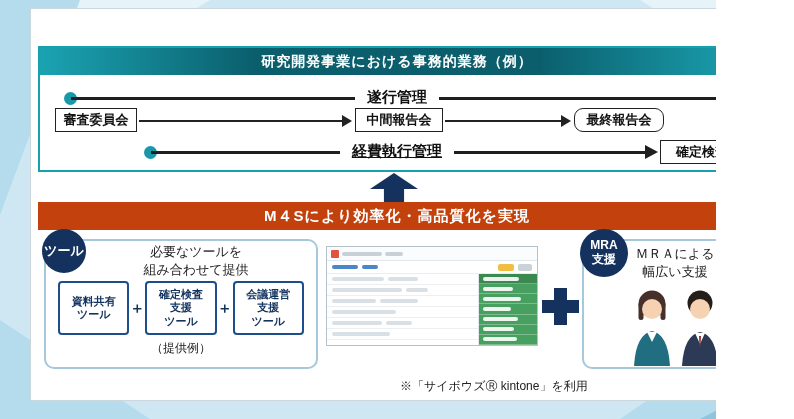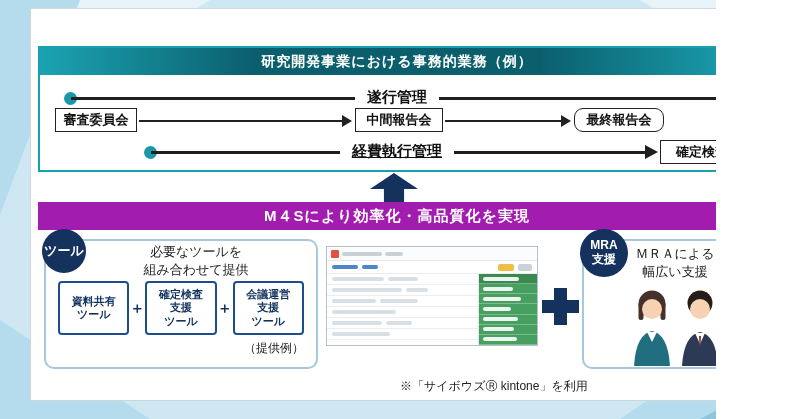--- a/index.html
+++ b/index.html
@@ -38,41 +38,41 @@
   .marrow { position:absolute; height:12px; }
   .mline  { position:absolute; left:0; right:9px; top:5px; height:2px; background:#222; }
   .mhead  { position:absolute; right:0; top:0; width:0; height:0; border-top:6px solid transparent;
             border-bottom:6px solid transparent; border-left:10px solid #222; }
 
   
   .up-arrow { position:absolute; left:370px; top:173px; width:48px; height:29px; background:#15325f; z-index:2;
               clip-path:polygon(50% 0, 100% 55%, 71% 55%, 71% 100%, 29% 100%, 29% 55%, 0 55%); }
 
   
-  .m4s-header { position:absolute; left:38px; top:202px; width:718px; height:28px; background:#a21caf;
+  .m4s-header { position:absolute; left:38px; top:202px; width:718px; height:28px; background:#c2410c;
               color:#fff; font-weight:bold; font-size:15px; text-align:center; line-height:28px; z-index:2; letter-spacing:1px; }
   .group { position:absolute; border:2px solid #a5c8dc; border-radius:10px; background:#fff; z-index:2; }
   .tools-group { left:44px; top:239px; width:274px; height:130px; }
   .mra-group   { left:582px; top:239px; width:170px; height:130px; }
   .badge { position:absolute; background:#15325f; color:#fff; border-radius:50%; z-index:3;
            display:flex; flex-direction:column; align-items:center; justify-content:center;
            font-weight:bold; text-align:center; }
   .tools-badge { left:42px; top:229px; width:44px; height:44px; font-size:13px; }
   .mra-badge   { left:580px; top:229px; width:48px; height:48px; font-size:12px; line-height:1.15; }
   .multiline { white-space:pre-line; }
   .tools-desc { position:absolute; left:96px; top:243px; width:200px; text-align:center;
                 font-size:13px; color:#222; line-height:1.35; z-index:3; }
   .tool-row { position:absolute; left:58px; top:281px; width:246px; height:54px;
               display:flex; align-items:stretch; z-index:3; }
   .tool-box { flex:1; border:2px solid #1c4e8c; border-radius:4px; background:#fff; color:#13335f;
               font-weight:bold; font-size:11px; line-height:1.2; text-align:center;
               display:flex; align-items:center; justify-content:center; }
   .tool-plus { width:16px; display:flex; align-items:center; justify-content:center;
               color:#13335f; font-weight:bold; font-size:15px; }
-  .tools-note { position:absolute; left:58px; top:340px; width:246px; text-align:right;
+  .tools-note { position:absolute; left:58px; top:340px; width:246px; text-align:center;
               font-size:12px; color:#222; z-index:3; }
 
   
   .shot { position:absolute; left:326px; top:246px; width:212px; height:100px; background:#fff;
           border:1px solid #b6c2cb; display:flex; flex-direction:column; overflow:hidden; z-index:3; }
   .shot-top { height:14px; display:flex; align-items:center; gap:3px; padding:0 4px;
           border-bottom:1px solid #e2e7ec; background:#fbfcfd; }
   .logo { width:8px; height:8px; background:#e2523e; border-radius:1px; flex:0 0 auto; }
   .gb { height:4px; border-radius:2px; background:#c8d1d8; }
   .shot-toolbar { height:13px; display:flex; align-items:center; gap:4px; padding:0 5px;

